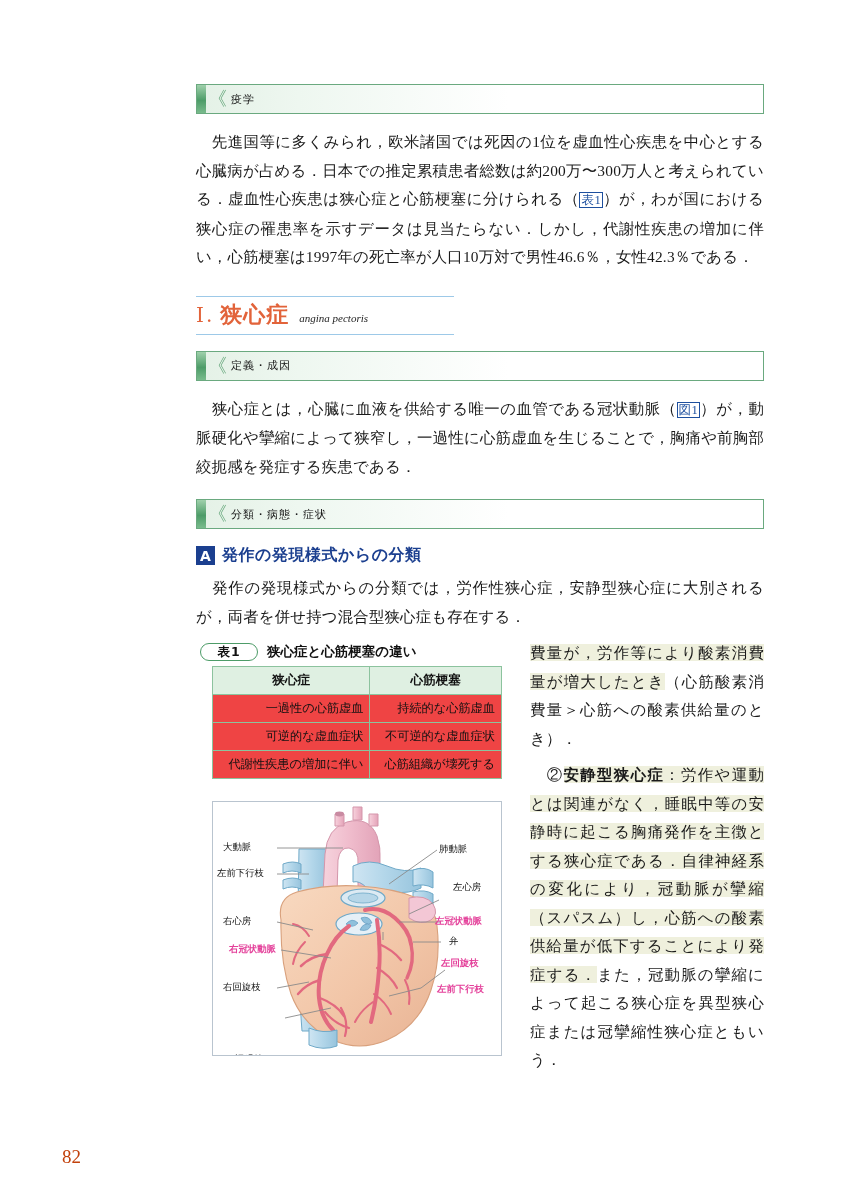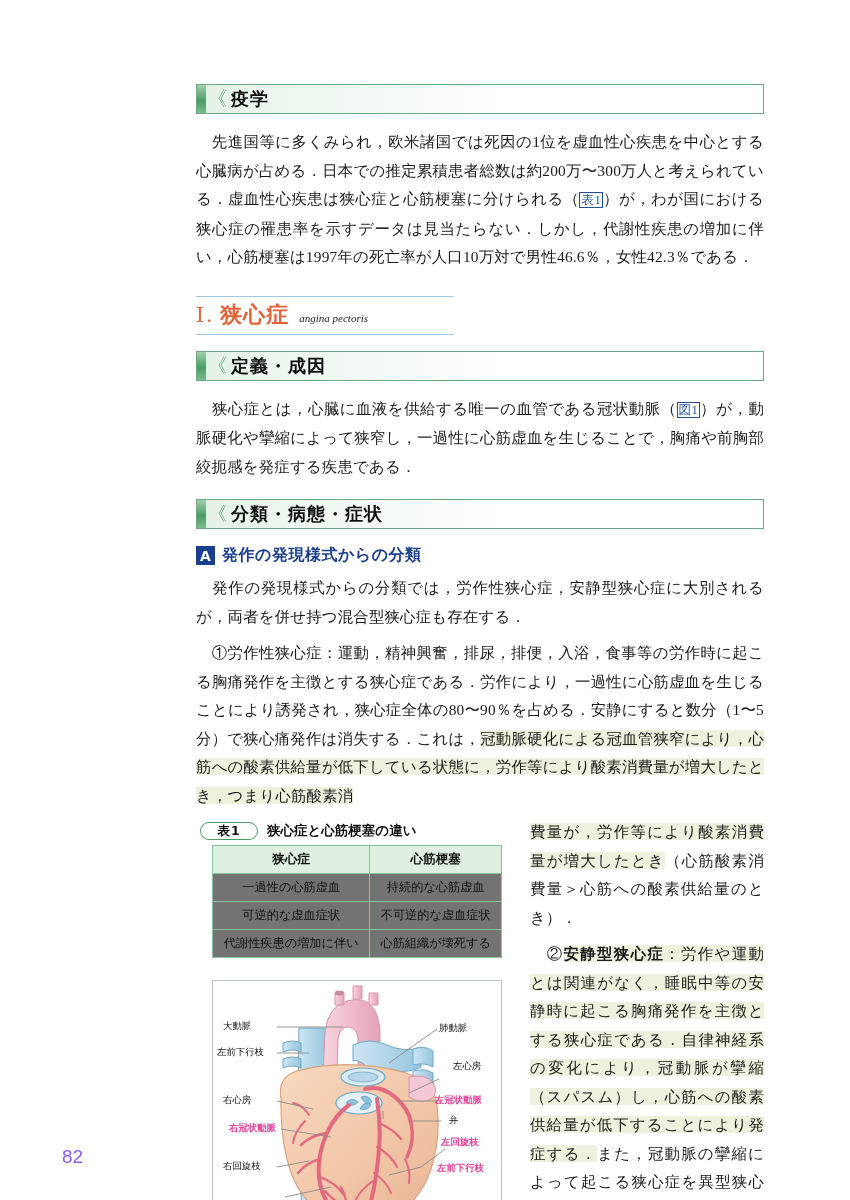--- a/index.html
+++ b/index.html
@@ -52,22 +52,22 @@
     transform: translateY(-50%);
     font-size: 19px;
     color: #6aa97f;
     font-family: "DejaVu Sans", sans-serif;
     letter-spacing: -3px;
   }
   .sec-bar .txt {
     position: relative;
     margin-left: 34px;
     font-family: "DejaVu Sans", "Liberation Sans", sans-serif;
-    font-weight: bold;
-    font-size: 18px;
+    font-weight: normal;
+    font-size: 11px;
     color: #111;
     letter-spacing: 1px;
   }
 
   
   p.body {
     margin: 8px 0 2px 0;
     font-size: 15.4px;
     line-height: 28.5px;
     text-align: justify;
@@ -192,21 +192,21 @@
     border: 1px solid #8cc39e;
     padding: 4px 6px;
     height: 19px;
   }
   table.diff th {
     background: #dff0e2;
     text-align: center;
     font-weight: bold;
     font-size: 12.6px;
   }
-  table.diff td { background: #737373; text-align: center; }
+  table.diff td { background: #ef4444; text-align: right; }
 
   
   .fig-box {
     width: 290px;
     height: 255px;
     margin: 22px 0 0 16px;
     border: 1px solid #b9c4cf;
     background: #fff;
     position: relative;
     box-sizing: border-box;
@@ -219,23 +219,23 @@
     color: #111;
     white-space: nowrap;
   }
   .fig-label.pink { color: #e4429b; font-weight: bold; }
 
   
   .pageno {
     position: absolute;
     left: 62px;
     top: 1146px;
-    font-family: Liberation Sans, sans-serif;
+    font-family: Liberation Serif, serif;
     font-size: 19px;
-    color: #8b5cf6;
+    color: #c2410c;
   }
   .clear { clear: both; }
 </style>
 </head>
 <body>
 
 <div class="page">
 
   <div class="content">
 
@@ -267,21 +267,20 @@
       <span class="txt">分類・病態・症状</span>
     </div>
 
     <div class="sub">
       <span class="badge">A</span>
       <span class="lbl">発作の発現様式からの分類</span>
     </div>
 
     <p class="body">　発作の発現様式からの分類では，労作性狭心症，安静型狭心症に大別されるが，両者を併せ持つ混合型狭心症も存在する．</p>
 
-    <p class="body"><span>　①労作性狭心症：運動，精神興奮，排尿，排便，入浴，食事等の労作時に起こる胸痛発作を主徴とする狭心症である．労作により，一過性に心筋虚血を生じることにより誘発され，狭心症全体の80〜90％を占める．安静にすると数分（1〜5分）で狭心痛発作は消失する．これは，</span><span class="hl">冠動脈硬化による冠血管狭窄により，心筋への酸素供給量が低下している状態に，労作等により酸素消費量が増大したとき，つまり心筋酸素消</span></p>
 
     <div class="wrap-region">
 
       <div class="float-left-block">
 
         <div class="tbl-cap">
           <span class="pill-outline">表1</span>
           <span class="cap-txt">狭心症と心筋梗塞の違い</span>
         </div>
 

